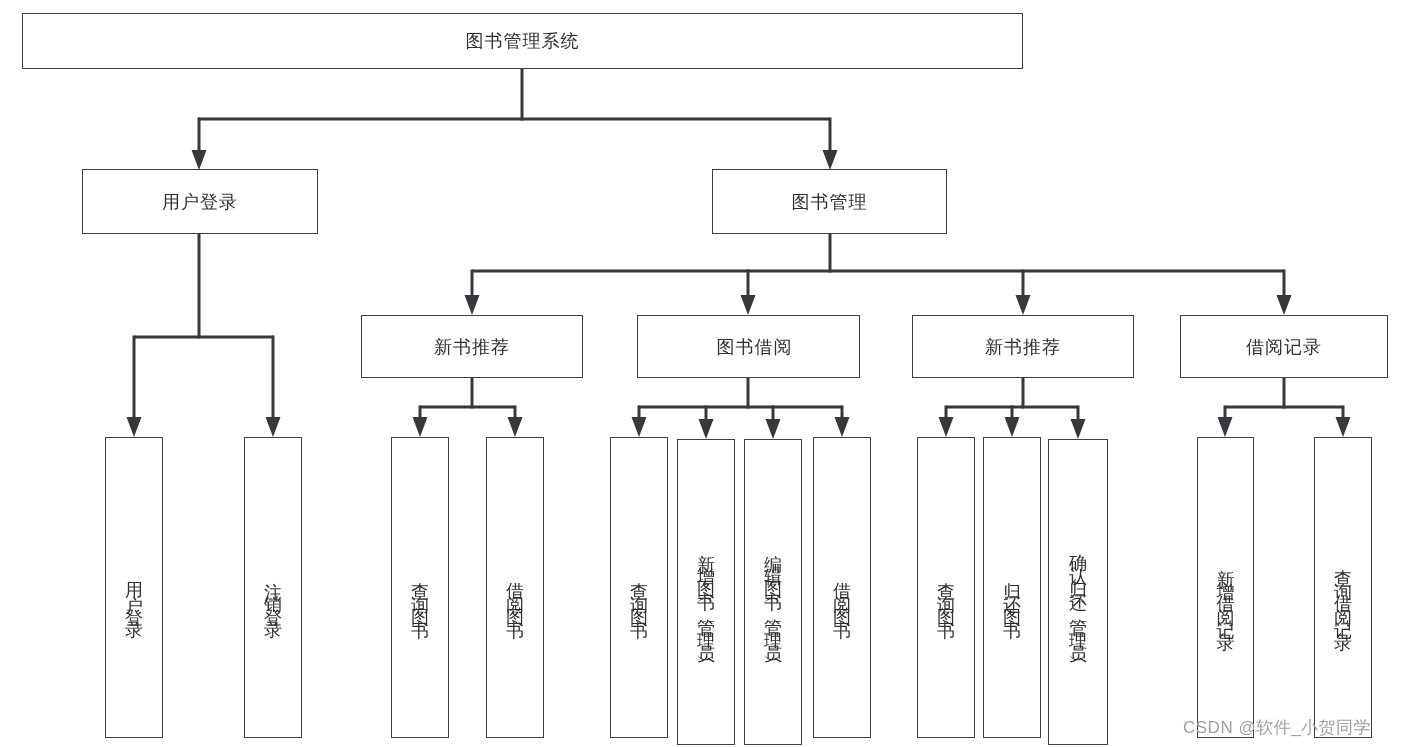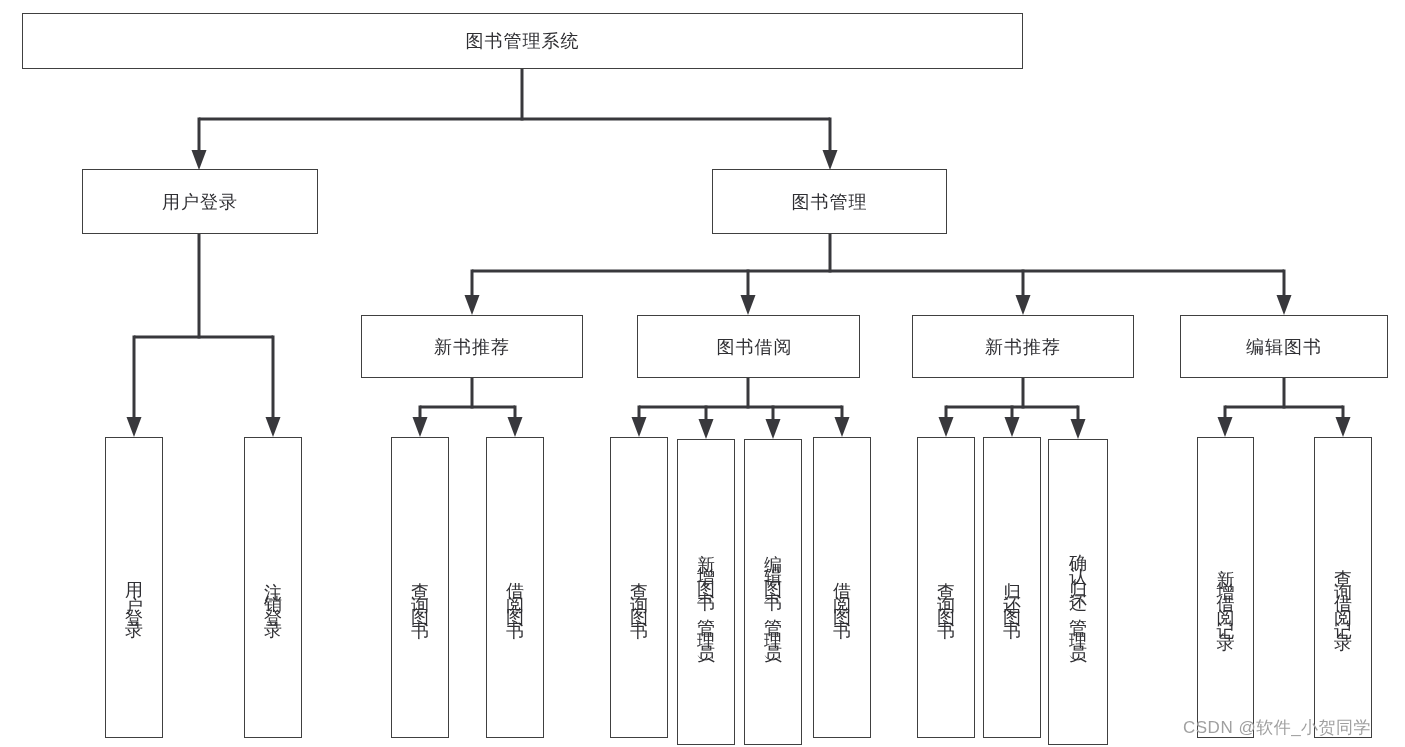--- a/index.html
+++ b/index.html
@@ -142,21 +142,21 @@
   <div class="box" style="left:361px; top:315px; width:222px; height:63px;">
     <span class="hlabel">新书推荐</span>
   </div>
   <div class="box" style="left:637px; top:315px; width:223px; height:63px;padding-left:12px;">
     <span class="hlabel">图书借阅</span>
   </div>
   <div class="box" style="left:912px; top:315px; width:222px; height:63px;">
     <span class="hlabel">新书推荐</span>
   </div>
   <div class="box" style="left:1180px; top:315px; width:208px; height:63px;">
-    <span class="hlabel">编辑图书</span>
+    <span class="hlabel">借阅记录</span>
   </div>
 
   <div class="box leaf" style="left:105px; top:437px; width:58px; height:301px;">
     <span class="vlabel">用户登录</span>
   </div>
   <div class="box leaf" style="left:244px; top:437px; width:58px; height:301px;">
     <span class="vlabel">注销登录</span>
   </div>
 
   <div class="box leaf" style="left:391px; top:437px; width:58px; height:301px;">

